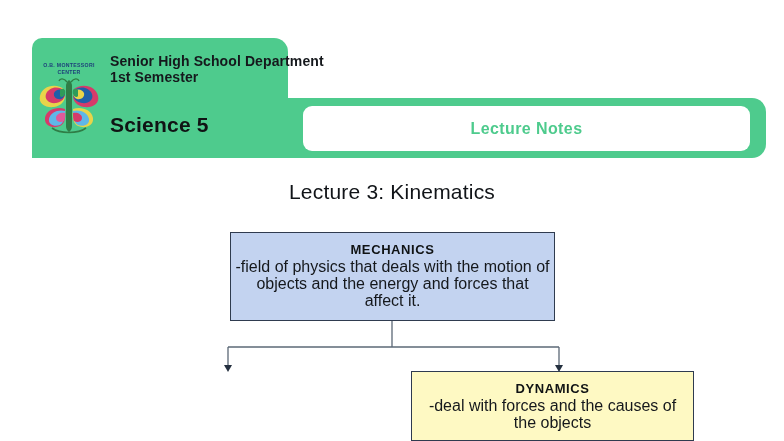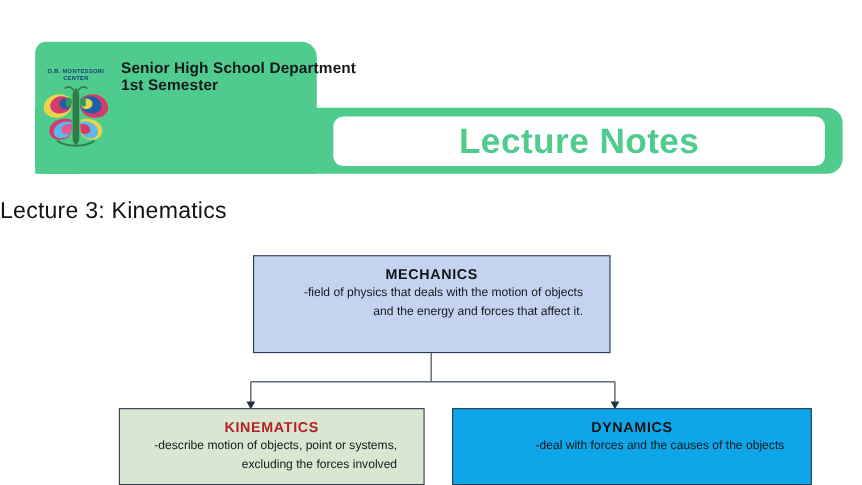--- a/index.html
+++ b/index.html
@@ -50,59 +50,59 @@
     position:absolute;left:110px;top:113px;
     font-size:21px;font-weight:bold;color:#101314;letter-spacing:.2px;
   }
 
   .notes-box{
     position:absolute;left:303px;top:106px;width:447px;height:45px;
     background:#ffffff;border-radius:9px;
     display:flex;align-items:center;justify-content:center;
   }
   .notes-text{
-    font-size:32px;font-weight:bold;color:#4ecb8d;letter-spacing:.4px;
+    font-size:16px;font-weight:bold;color:#4ecb8d;letter-spacing:.4px;
   }
 
   
   .lecture-title{
-    position:absolute;left:0;top:180px;width:784px;
+    position:absolute;left:0;top:180px;width:784px;text-align:center;
     font-size:21px;color:#111418;letter-spacing:.2px;
   }
 
   
   .node{
     position:absolute;
     border:1.4px solid #2f3b4f;
     box-sizing:border-box;
     text-align:center;
     padding-top:8px;
   }
   .node .n-title{
     font-size:13px;font-weight:bold;letter-spacing:.6px;line-height:17px;
   }
   .node .n-body{
-    font-size:11px;color:#15181c;line-height:17px;padding:0 24px;text-align:right;
+    font-size:16px;color:#15181c;line-height:17px;padding:0 4px;
   }
 
   #node-mechanics{
     left:230px;top:232px;width:325px;height:89px;
     background:#c3d3f0;
   }
   #node-mechanics .n-title{color:#101314;}
 
   #node-kinematics{
     left:108px;top:371px;width:278px;height:70px;
     background:#d9e7d0;
   }
   #node-kinematics .n-title{color:#b32026;}
 
   #node-dynamics{
-    left:411px;top:371px;width:327px;height:70px;
-    background:#0ea5e9;
+    left:411px;top:371px;width:283px;height:70px;
+    background:#fef9c3;
   }
   #node-dynamics .n-title{color:#101314;}
 
   .connectors{position:absolute;left:0;top:0;width:784px;height:441px;pointer-events:none;}
 </style>
 </head>
 <body>
 
 <div id="page">
 
@@ -131,20 +131,21 @@
         <path d="M37 33 C44 30 56 33 57 42 C58 50 49 53 42 50 C37 48 36 40 37 35 Z" fill="#e8d44a"></path>
         <path d="M37 35 C43 33 52 36 53 43 C54 49 47 51 42 49 C38 47 37 40 37 36 Z" fill="#5fb7e8"></path>
         <path d="M37 37 C41 36 46 38 46 42 C46 46 41 47 38 45 C37 44 37 39 37 38 Z" fill="#d63a6a"></path>
         <path d="M16 52 C24 58 42 58 50 52" stroke="#2f7d46" stroke-width="1.6" fill="none"></path>
       </g>
     </svg>
   </div>
 
   <div class="dept-line1">Senior High School Department</div>
   <div class="dept-line2">1st Semester</div>
+  <div class="subject">Science 5</div>
 
   <div class="notes-box">
     <span class="notes-text">Lecture Notes</span>
   </div>
 
   <div class="lecture-title">Lecture 3: Kinematics</div>
 
   <svg class="connectors">
     <line x1="392" y1="321" x2="392" y2="347" stroke="#5b6876" stroke-width="1.3"></line>
     <line x1="228" y1="347" x2="559" y2="347" stroke="#5b6876" stroke-width="1.3"></line>
@@ -152,23 +153,19 @@
     <line x1="559" y1="347" x2="559" y2="366" stroke="#5b6876" stroke-width="1.3"></line>
     <polygon points="224,365 232,365 228,372" fill="#24303f"></polygon>
     <polygon points="555,365 563,365 559,372" fill="#24303f"></polygon>
   </svg>
 
   <div class="node" id="node-mechanics">
     <div class="n-title">MECHANICS</div>
     <div class="n-body">-field of physics that deals with the motion of objects and the energy and forces that affect it.</div>
   </div>
 
-  <div class="node" id="node-kinematics">
-    <div class="n-title">KINEMATICS</div>
-    <div class="n-body">-describe motion of objects, point or systems, excluding the forces involved</div>
-  </div>
 
   <div class="node" id="node-dynamics">
     <div class="n-title">DYNAMICS</div>
     <div class="n-body">-deal with forces and the causes of the objects</div>
   </div>
 
 </div>
 
 </body></html>

